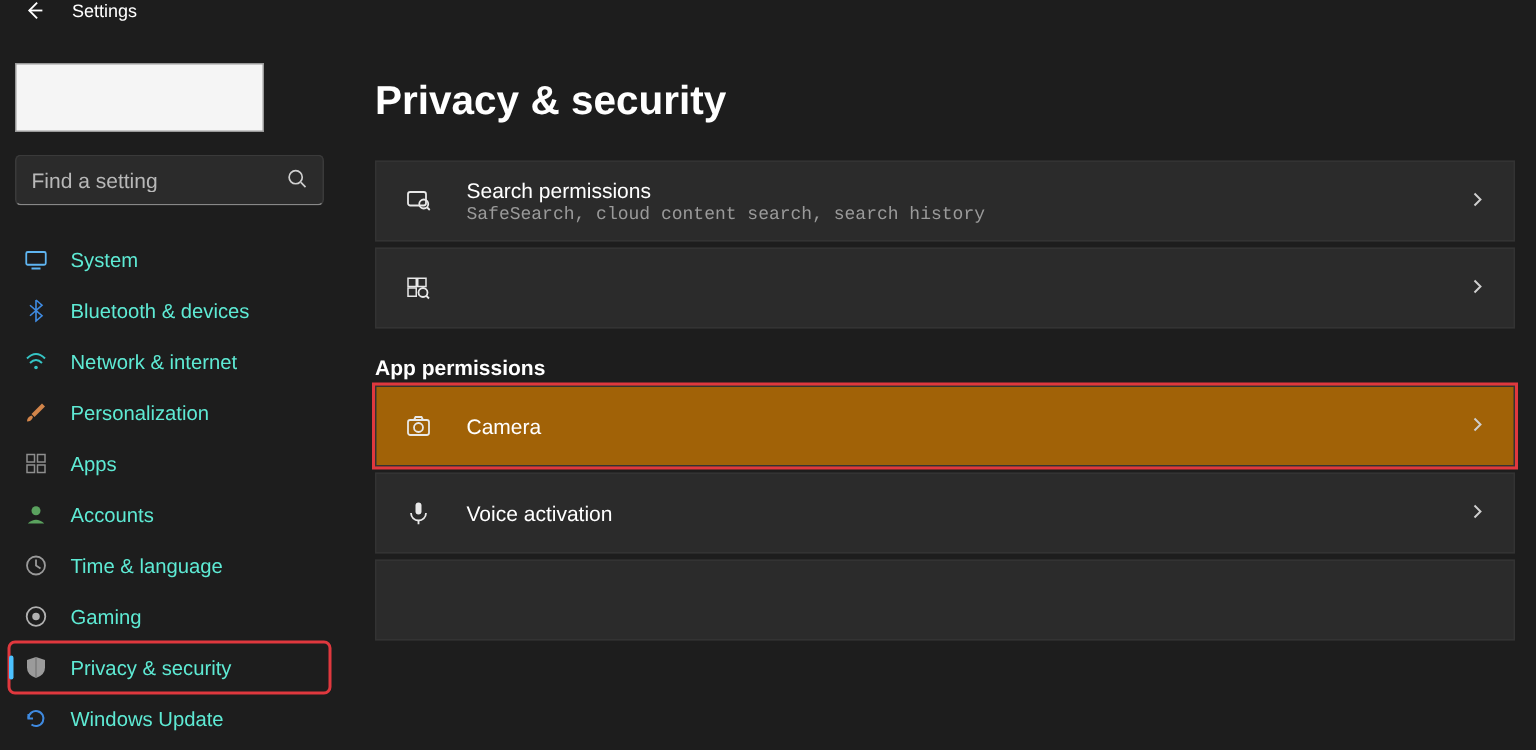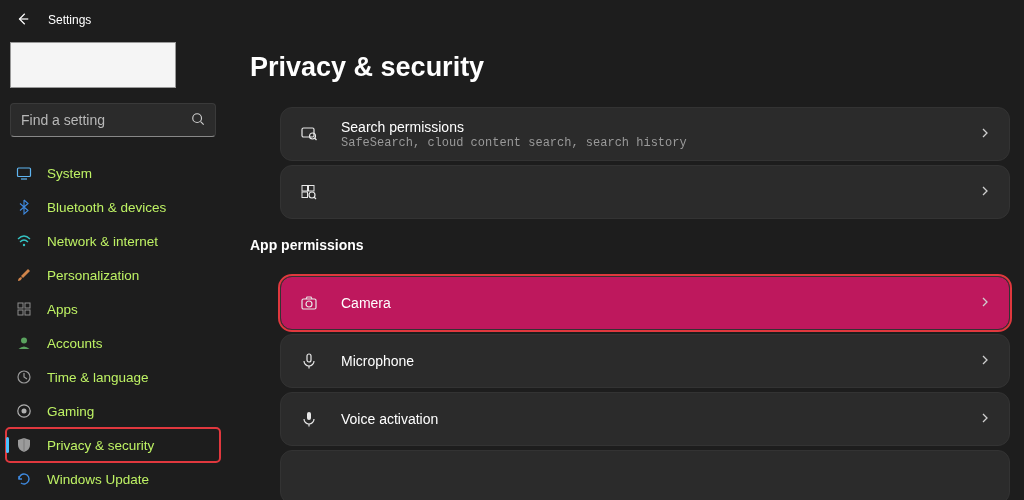--- a/index.html
+++ b/index.html
@@ -10,21 +10,21 @@
       color: #ffffff;
       font-family: "Segoe UI", -apple-system, sans-serif;
       font-size: 14px;
       overflow: hidden;
       display: flex;
       flex-direction: column;
     }
     .header {
       height: 40px;
       display: flex;
-      align-items: center;
+      align-items: flex-start;
       padding: 0 16px;
       gap: 18px;
     }
     .back-arrow { color: #ffffff; cursor: pointer; }
     .header-title { font-size: 12px; color: #ffffff; }
     .layout { display: flex; flex: 1; overflow: hidden; }
     .sidebar {
       width: 226px;
       padding: 0 6px;
       display: flex;
@@ -61,21 +61,21 @@
     .search-box input::placeholder { color: #b8b8b8; }
     .search-ico { color: #cfcfcf; }
     .nav-item {
       display: flex;
       align-items: center;
       gap: 15px;
       height: 34px;
       padding: 0 10px;
       border-radius: 4px;
       font-size: 13.5px;
-      color: #bef264;
+      color: #5eead4;
       position: relative;
       cursor: pointer;
     }
     .nav-item.active::before {
       content: '';
       position: absolute;
       left: 0;
       top: 9px;
       bottom: 9px;
       width: 3px;
@@ -99,44 +99,43 @@
       overflow-y: auto;
     }
     .page-title {
       font-size: 27px;
       font-weight: 600;
       margin-bottom: 24px;
     }
     .section-heading {
       font-size: 14px;
       font-weight: 600;
-      margin: 18px 0 23px 0;
+      margin: 18px 0 4px 0;
     }
     .card {
       background: #2b2b2b;
       border: 1px solid #333;
-      border-radius: 12px;
+      border-radius: 0;
       min-height: 54px;
       display: flex;
       align-items: center;
       padding: 8px 18px;
       margin-bottom: 4px;
       cursor: pointer;
       gap: 22px;
-      margin-left: 30px;
     }
     .card-icon { width: 20px; display: flex; justify-content: center; color: #e8e8e8; }
     .card-body { flex: 1; display: flex; flex-direction: column; gap: 1px; }
     .card-title { font-size: 14px; color: #ffffff; }
     .card-sub { font-size: 12px; color: #9a9a9a; font-family: Liberation Mono, monospace; }
     .card-chev { color: #cfcfcf; }
     .card.highlighted {
       outline: 2px solid #e0383e;
       outline-offset: 0px;
-      background: #be185d;
+      background: #a16207;
     }
     .content::-webkit-scrollbar { width: 0; }
   </style>
 </head>
 <body>
 
 <div class="header">
   <span class="back-arrow">
     <svg width="14" height="14" viewBox="0 0 16 16">
         <path d="M10 2 L4 8 L10 14" fill="none" stroke="currentColor" stroke-width="1.4"></path>
@@ -303,35 +302,20 @@
           <div class="card-body">
             <div class="card-title">Camera</div>
           </div>
           <span class="card-chev"><svg width="12" height="12" viewBox="0 0 12 12">
               <path d="M4 2 L8 6 L4 10" fill="none" stroke="currentColor" stroke-width="1.3"></path>
             </svg></span>
         </div>
         <div class="card">
           <span class="card-icon">
             <svg width="18" height="18" viewBox="0 0 18 18">
-              <rect x="7" y="2" width="4" height="8" rx="2" fill="none" stroke="#e8e8e8" stroke-width="1.2"></rect>
-              <path d="M4 9 A5 5 0 0 0 14 9" fill="none" stroke="#e8e8e8" stroke-width="1.2"></path>
-              <line x1="9" y1="14" x2="9" y2="16.5" stroke="#e8e8e8" stroke-width="1.2"></line>
-            </svg>
-          </span>
-          <div class="card-body">
-            <div class="card-title">Microphone</div>
-          </div>
-          <span class="card-chev"><svg width="12" height="12" viewBox="0 0 12 12">
-              <path d="M4 2 L8 6 L4 10" fill="none" stroke="currentColor" stroke-width="1.3"></path>
-            </svg></span>
-        </div>
-        <div class="card">
-          <span class="card-icon">
-            <svg width="18" height="18" viewBox="0 0 18 18">
               <rect x="7" y="2" width="4" height="8" rx="2" fill="#e8e8e8"></rect>
               <path d="M4 9 A5 5 0 0 0 14 9" fill="none" stroke="#e8e8e8" stroke-width="1.2"></path>
               <line x1="9" y1="14" x2="9" y2="16.5" stroke="#e8e8e8" stroke-width="1.2"></line>
             </svg>
           </span>
           <div class="card-body">
             <div class="card-title">Voice activation</div>
           </div>
           <span class="card-chev"><svg width="12" height="12" viewBox="0 0 12 12">
               <path d="M4 2 L8 6 L4 10" fill="none" stroke="currentColor" stroke-width="1.3"></path>

